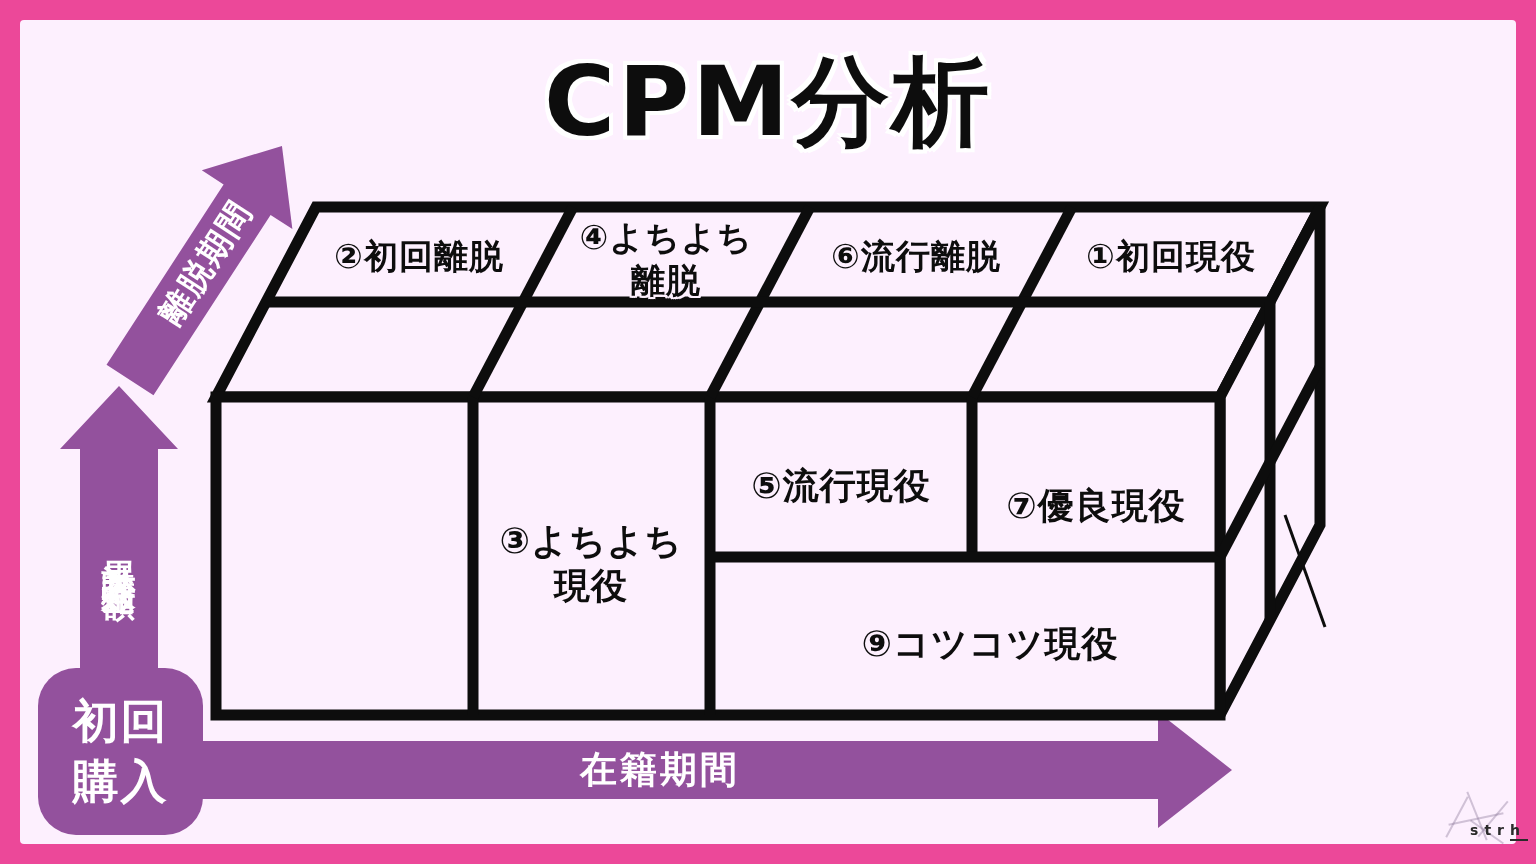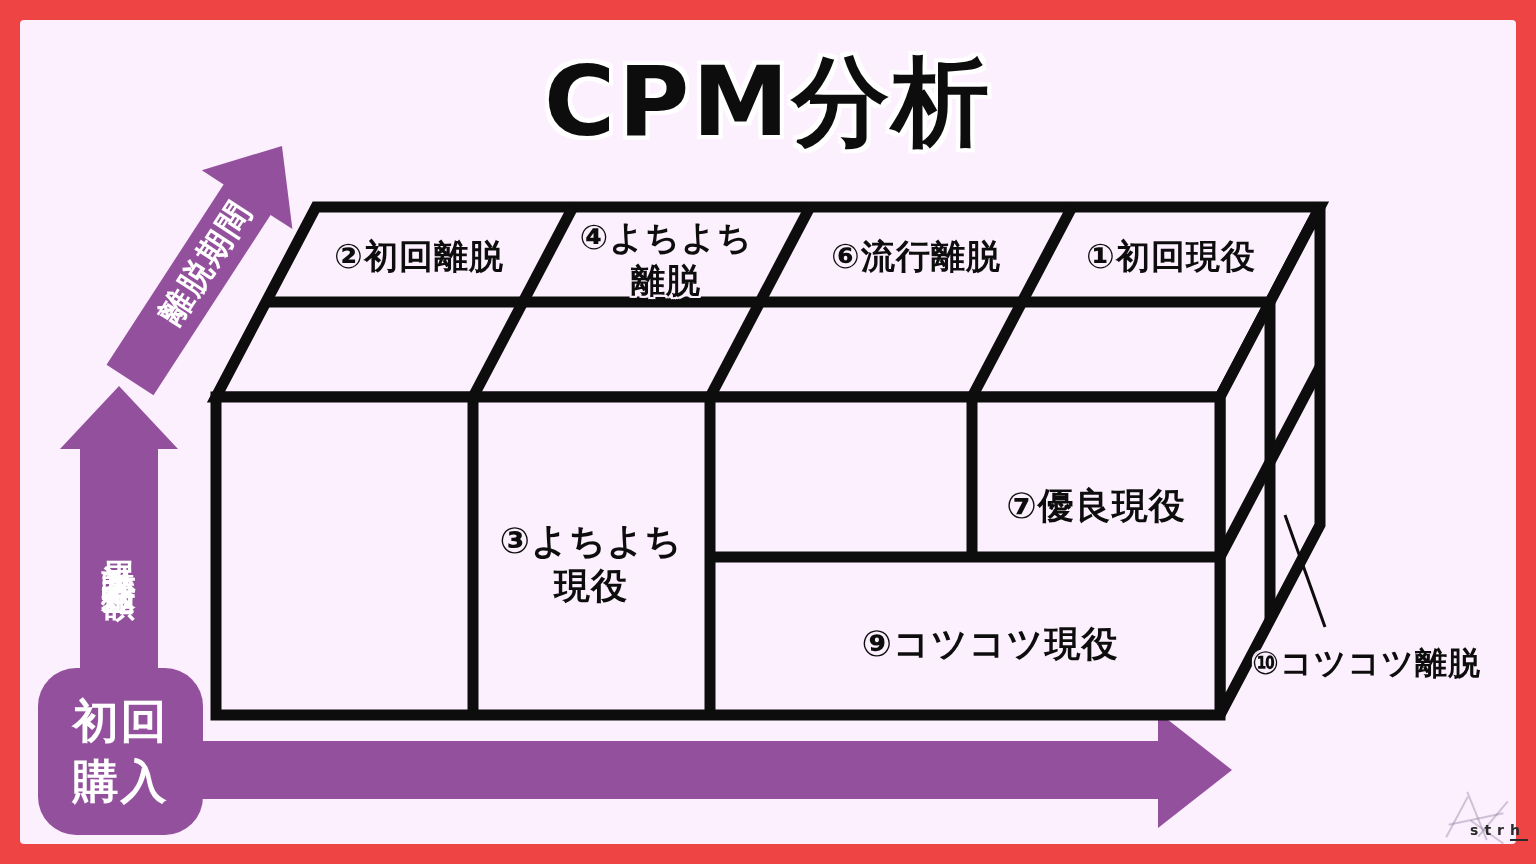--- a/index.html
+++ b/index.html
@@ -3,21 +3,21 @@
 <meta charset="utf-8">
 <style>
   html,body{margin:0;padding:0;}
   body{
     font-family:"DejaVu Sans","Liberation Sans",sans-serif;
     background:#e9d0ea;
   }
   .canvas{
     position:relative;
     width:1536px;height:864px;
-    background:#ef4444;           
+    background:#ec4899;           
     overflow:hidden;
   }
   .panel{
     position:absolute;
     left:20px;top:20px;right:20px;bottom:20px;
     background:#fdf0fe;           
     border-radius:4px;
   }
   .art{position:absolute;left:0;top:0;width:1536px;height:864px;}
 
@@ -130,27 +130,28 @@
   </svg>
 
   <div class="lbl top" style="left:419px;top:256px;">②初回離脱</div>
   <div class="lbl top" style="left:666px;top:258px;">④よちよち
 離脱</div>
   <div class="lbl top" style="left:916px;top:256px;">⑥流行離脱</div>
   <div class="lbl top" style="left:1171px;top:256px;">①初回現役</div>
 
   <div class="lbl" style="left:591px;top:563px;">③よちよち
 現役</div>
+  <div class="lbl" style="left:841px;top:485px;">⑤流行現役</div>
   <div class="lbl" style="left:1096px;top:485px;margin-top:20px;">⑦優良現役</div>
   <div class="lbl" style="left:965px;top:643px;margin-left:25px;">⑨コツコツ現役</div>
 
-  <div class="lbl ten" style="left:1252px;top:663px;">⑩コツコツ離脱</div>
 
   <div class="arrow-label churn-label">離脱期間</div>
   <div class="arrow-label cum-label">累計購入金額</div>
+  <div class="arrow-label tenure-label">在籍期間</div>
   <div class="arrow-label first-purchase-label">初回
 購入</div>
 
   <div class="watermark">
     <div class="sketch" style="left:28px;top:6px;width:2px;height:46px;transform:rotate(28deg);"></div>
     <div class="sketch" style="left:48px;top:2px;width:2px;height:52px;transform:rotate(-22deg);"></div>
     <div class="sketch" style="left:64px;top:8px;width:2px;height:46px;transform:rotate(40deg);"></div>
     <div class="sketch" style="left:20px;top:30px;width:56px;height:2px;transform:rotate(-12deg);"></div>
     <div class="sketch" style="left:58px;top:24px;width:2px;height:40px;transform:rotate(-55deg);"></div>
     <div class="wm-text">strh</div>

